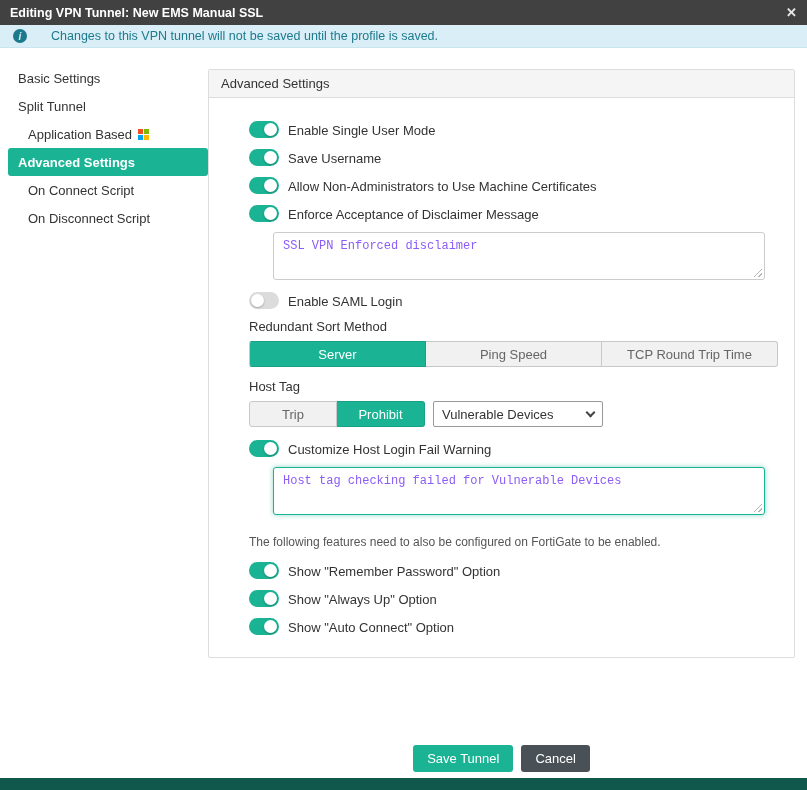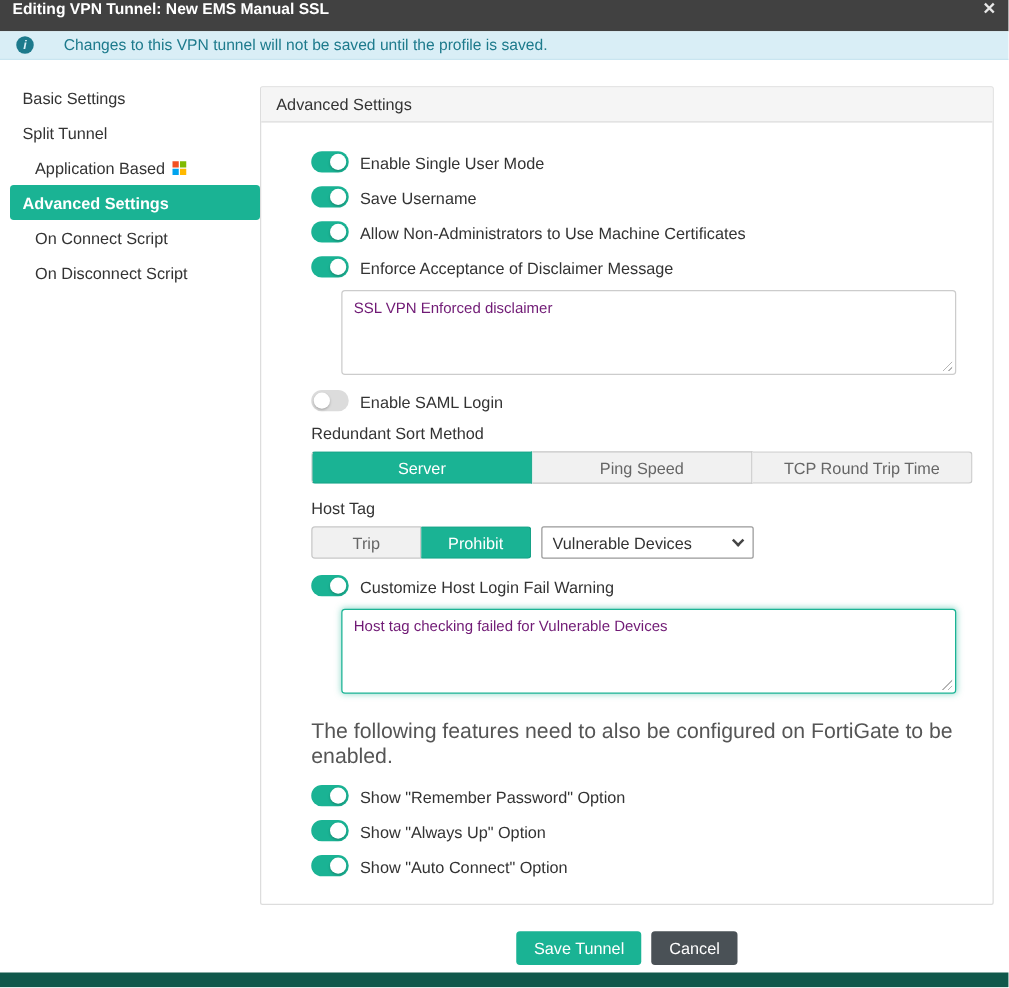--- a/index.html
+++ b/index.html
@@ -1,20 +1,20 @@
 <!DOCTYPE html>
 <html><head>
 <meta charset="utf-8">
 <style>
   *{margin:0;padding:0;box-sizing:border-box}
   html,body{width:807px;height:790px}
   body{font-family:"Liberation Sans",sans-serif;background:#fff;color:#333}
   .dialog{position:relative;width:807px;height:790px;background:#fff;overflow:hidden;display:flex;flex-direction:column}
 
-  .titlebar{height:25px;background:#414141;color:#fff;display:flex;align-items:flex-start;padding:0 10px;flex:none}
+  .titlebar{height:25px;background:#414141;color:#fff;display:flex;align-items:center;padding:0 10px;flex:none}
   .titlebar .title{font-size:12.5px;font-weight:bold;flex:1}
   .titlebar .close{font-size:13px;font-weight:bold;color:#e8e8e8;cursor:pointer;line-height:1}
 
   .banner{height:23px;background:#d9eef6;color:#1d7a8c;display:flex;align-items:center;gap:24px;padding:0 13px;font-size:12.5px;flex:none;border-bottom:1px solid #c9e5f0}
   .info-ic{width:14px;height:14px;border-radius:50%;background:#1d7a8c;color:#d9eef6;display:flex;align-items:center;justify-content:center;font-size:10px;font-weight:bold;font-style:italic;flex:none}
   .info-ic::before{content:"i"}
 
   .body{flex:1;display:flex;min-height:0}
   .sidebar{width:208px;flex:none;padding:16px 0 0 8px}
   .nav-item{height:28px;display:flex;align-items:center;gap:6px;padding-left:10px;font-size:13px;color:#333;cursor:pointer;border-radius:3px;white-space:nowrap}
@@ -30,41 +30,41 @@
   .panel-body{padding:22px 16px 22px 40px}
 
   .trow{display:flex;align-items:flex-end;gap:9px;height:18px;margin-bottom:10px}
   .toggle{width:30px;height:17px;border-radius:9px;background:#dcdcdc;position:relative;cursor:pointer;flex:none}
   .toggle .knob{position:absolute;top:2px;left:2px;width:13px;height:13px;border-radius:50%;background:#fff;box-shadow:0 1px 2px rgba(0,0,0,.25)}
   .toggle.on{background:#1ab394}
   .toggle.on .knob{left:auto;right:2px}
   .tlabel{font-size:13px;color:#333}
 
   .ta-wrap{position:relative;margin:2px 0 11px 24px;width:calc(100% - 37px)}
-  .ta{width:100%;height:68px;border:1px solid #ccc;border-radius:3px;padding:6px 9px;font-family:Liberation Sans, sans-serif;font-size:12px;color:#701a75;resize:none;display:block;background:#fff}
+  .ta{width:100%;height:48px;border:1px solid #ccc;border-radius:3px;padding:6px 9px;font-family:Liberation Mono, monospace;font-size:12px;color:#8b5cf6;resize:none;display:block;background:#fff}
   .ta-wrap.focused .ta{border-color:#1ab394;box-shadow:0 0 5px rgba(26,179,148,.5)}
   .grip{position:absolute;right:3px;bottom:3px;width:9px;height:9px;background:repeating-linear-gradient(-45deg,transparent 0 2px,#b5b5b5 2px 3px);clip-path:polygon(100% 0,100% 100%,0 100%);cursor:nwse-resize}
 
   .field-label{font-size:13px;color:#333;margin:4px 0 7px}
   .segmented{display:flex;margin-bottom:12px}
   .seg{height:26px;display:flex;align-items:center;justify-content:center;font-size:13px;color:#666;background:#f1f1f1;border:1px solid #c8c8c8;border-left:none;cursor:pointer;padding:0 10px}
   .segmented .seg:first-child{border-left:1px solid #c8c8c8;border-radius:3px 0 0 3px}
   .segmented .seg:last-child{border-radius:0 3px 3px 0}
   .seg.selected{background:#1ab394;border-color:#17a287;color:#fff}
   .segmented.wide{width:100%}
   .segmented.wide .seg{flex:1}
   .segmented.narrow .seg{width:88px;padding:0}
 
   .host-row{display:flex;align-items:center;margin-bottom:12px}
   .host-row .segmented{margin-bottom:0}
   .select-wrap{position:relative;margin-left:8px;display:inline-block}
   .select{appearance:none;-webkit-appearance:none;width:170px;height:26px;border:1px solid #999;border-radius:2px;background:#fff;padding:0 24px 0 8px;font-size:13px;color:#333;font-family:"Liberation Sans",sans-serif}
   .chev{position:absolute;right:9px;top:8px;width:7px;height:7px;border-right:2px solid #444;border-bottom:2px solid #444;transform:rotate(45deg);pointer-events:none}
 
-  .note{font-size:17px;color:#555;margin:20px 0 12px}
+  .note{font-size:12px;color:#555;margin:20px 0 12px}
 
   .footer{display:flex;justify-content:center;gap:8px;margin-top:auto;margin-bottom:6px}
   .btn{border:none;border-radius:3px;height:27px;padding:0 14px;font-size:13px;color:#fff;cursor:pointer;font-family:Liberation Sans, sans-serif}
   .btn.save{background:#1ab394}
   .btn.cancel{background:#4a5156}
 
   .bottom-strip{height:12px;background:#10584b;flex:none}
 </style>
 </head>
 <body>

